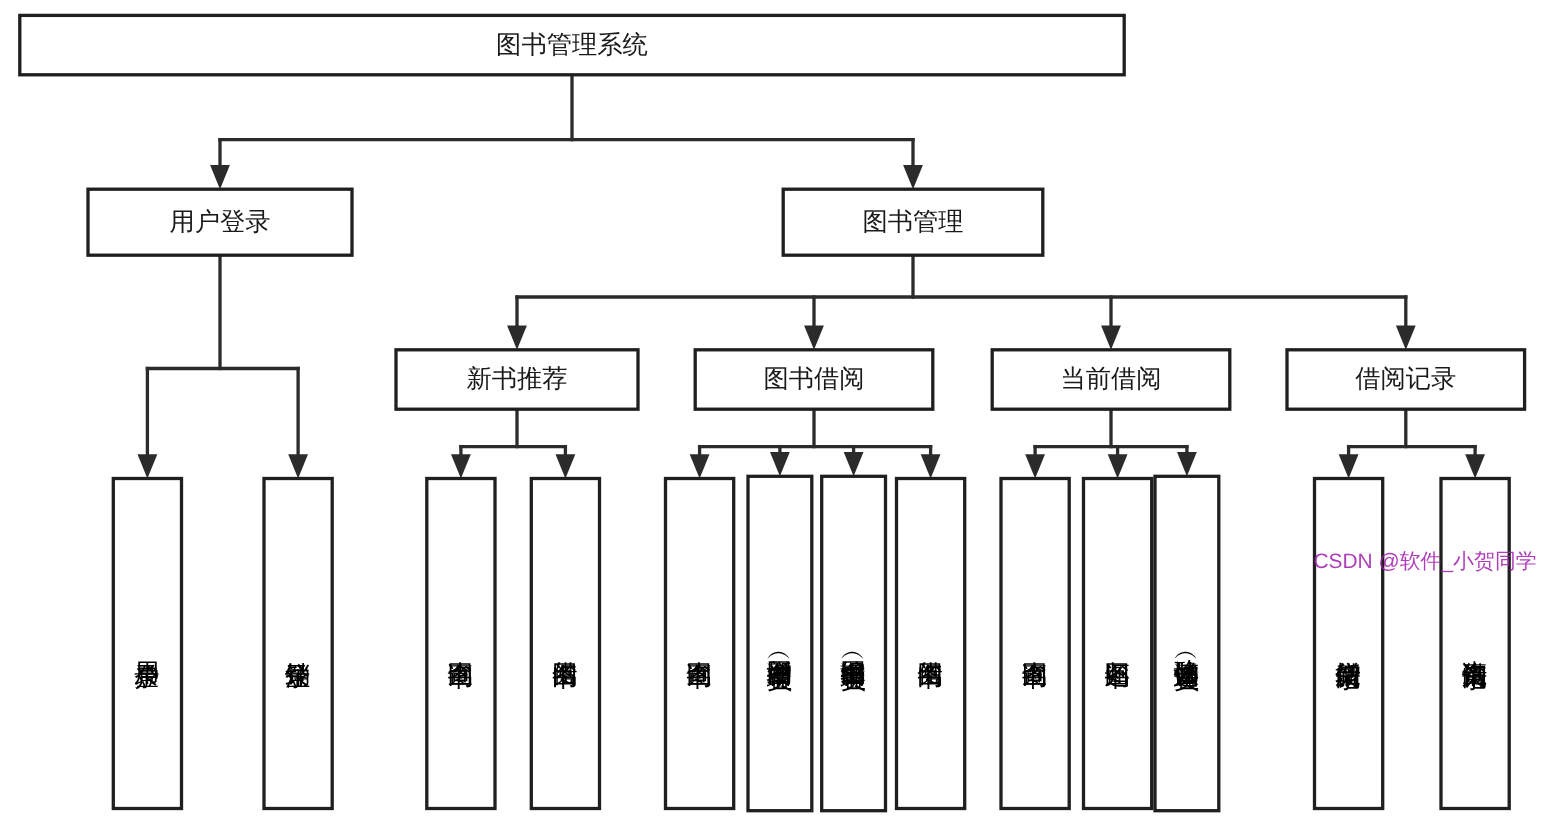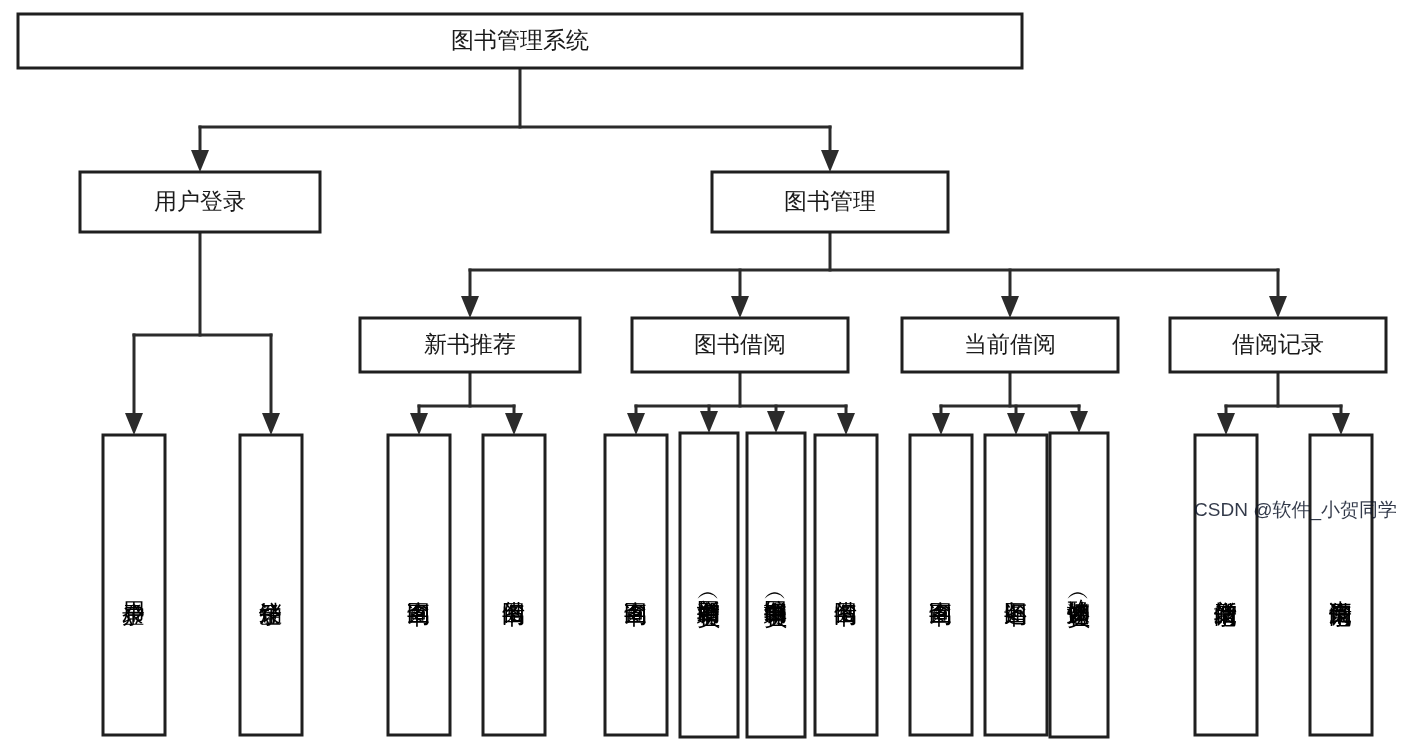--- a/index.html
+++ b/index.html
@@ -71,21 +71,21 @@
     align-items: center;
     justify-content: center;
     box-sizing: border-box;
   }
   .watermark {
     position: absolute;
     right: 8px;
     bottom: 6px;
     font-family: "Liberation Sans", "DejaVu Sans", sans-serif;
     font-size: 19px;
-    color: #0f172a;
+    color: #a21caf;
     opacity: 0.85;
     white-space: nowrap;
     user-select: none;
   }
 </style>
 </head>
 <body>
 
 <div id="diagram-root">
   <svg class="diagram-canvas" id="diagram-canvas" viewBox="0 0 1405 747">

